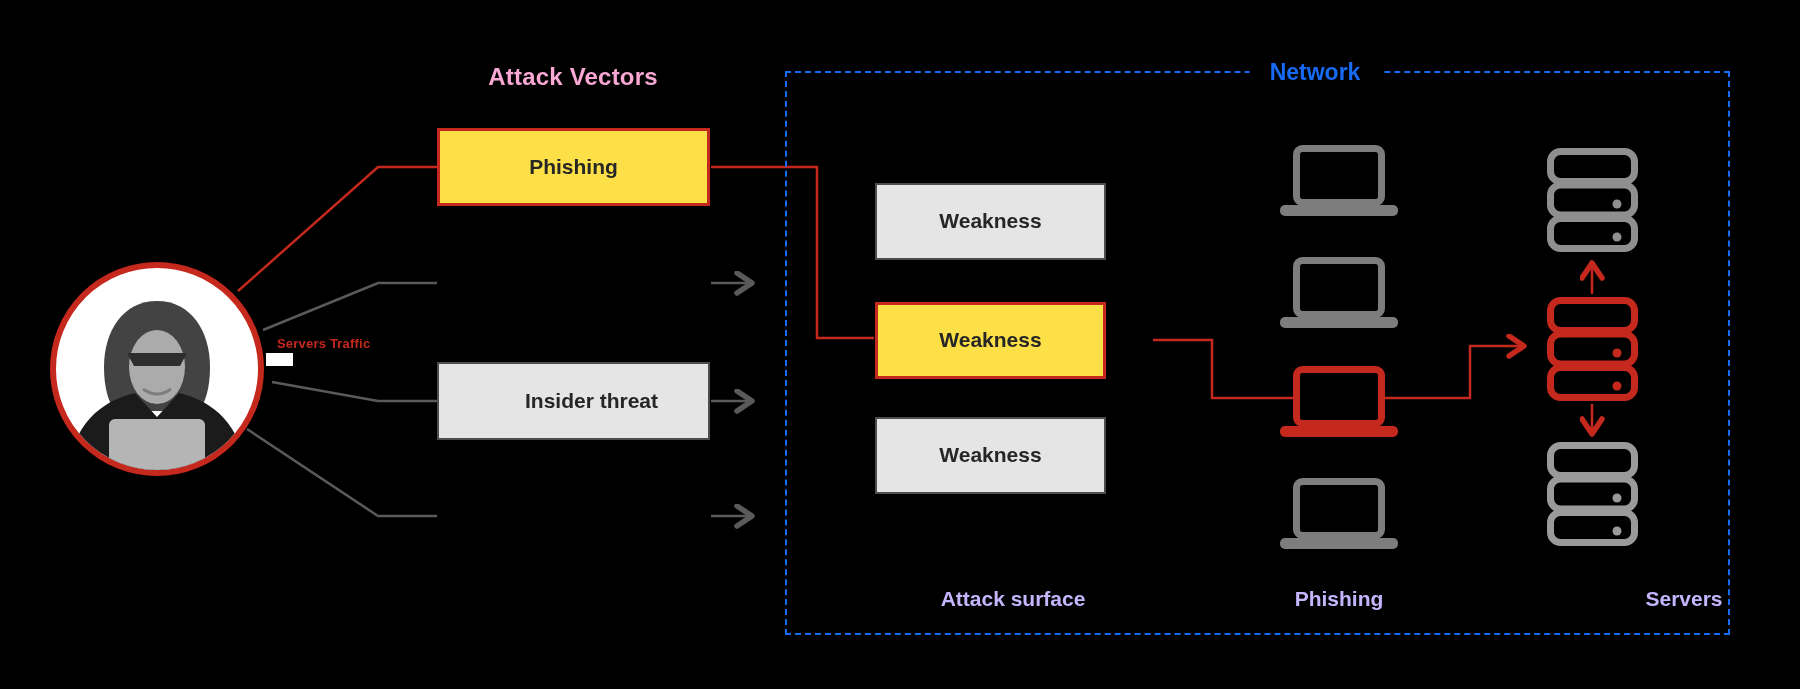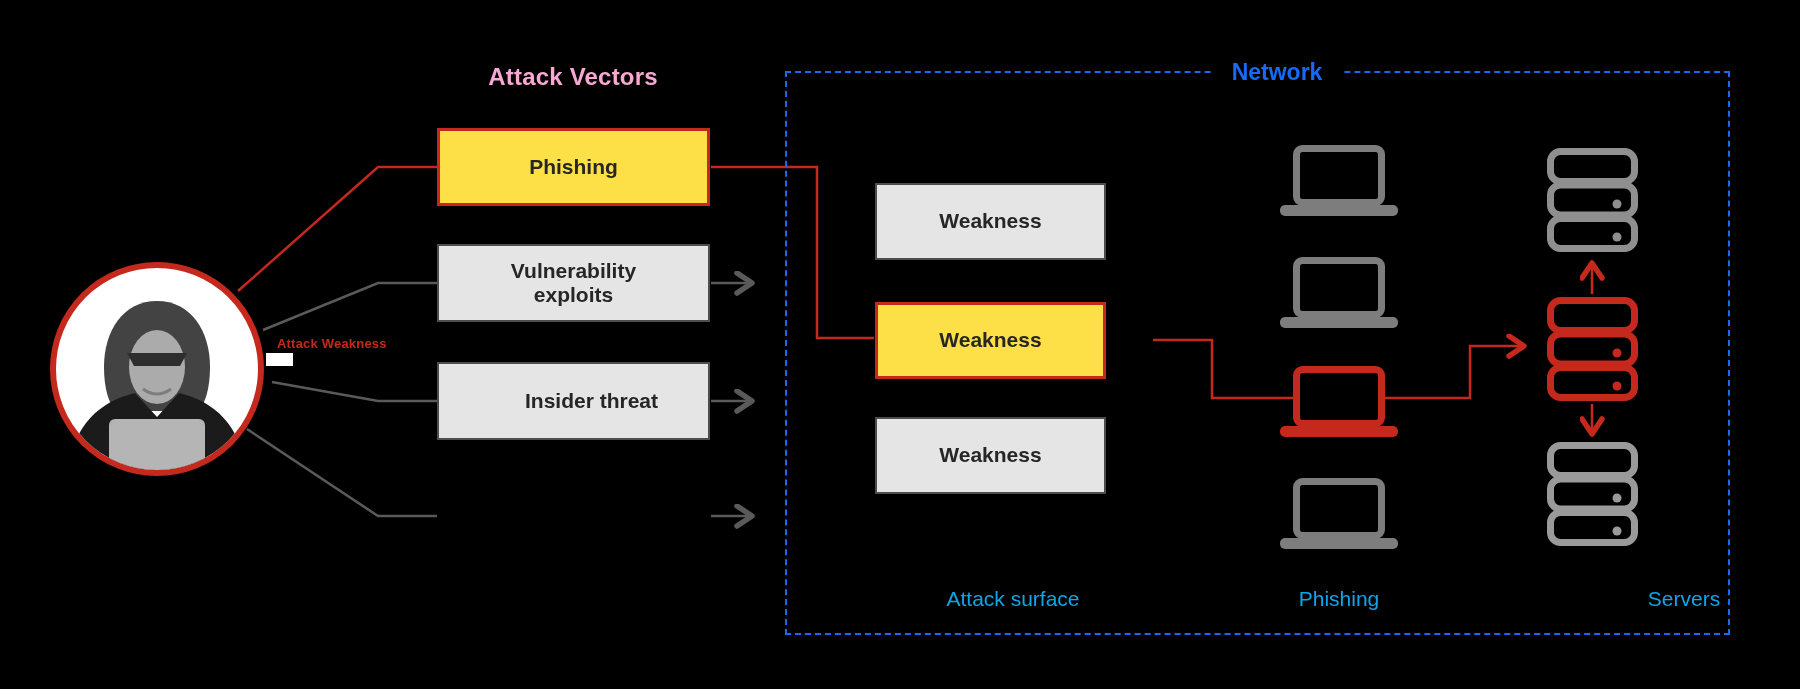--- a/index.html
+++ b/index.html
@@ -33,21 +33,21 @@
   .wrap-narrow{max-width:170px;display:inline-block;}
 
   
   .network-box{
     box-sizing:border-box;left:785px;top:71px;width:945px;height:564px;
     border:2px dashed #176af3;
   }
 
   
   .col-label{
-    color:#0ea5e9;font-size:21px;font-weight:normal;transform:translate(-50%,-50%);
+    color:#c4b5fd;font-size:21px;font-weight:bold;transform:translate(-50%,-50%);
     white-space:nowrap;
   }
 
   
   .traffic-label{
     color:#c5281c;font-size:13px;font-weight:bold;white-space:nowrap;letter-spacing:.2px;
   }
   .traffic-swatch{background:#ffffff;width:27px;height:13px;}
 
   svg{display:block;}
@@ -101,37 +101,34 @@
 
         <path d="M94,128 Q108,138 122,128" fill="none" stroke="#7d7d7d" stroke-width="3"></path>
 
         <path d="M20,216 C20,168 50,140 86,132 L108,156 L130,132 C166,140 196,168 196,216 Z" fill="#1b1b1b"></path>
 
         <rect x="60" y="158" width="96" height="60" rx="6" fill="#b5b5b5"></rect>
       </g>
     </svg>
   </div>
 
-  <div class="abs traffic-label" style="left:277px;top:336px;">Attack Weakness</div>
+  <div class="abs traffic-label" style="left:277px;top:336px;">Servers Traffic</div>
   <div class="abs traffic-swatch" style="left:266px;top:353px;"></div>
 
   <div class="abs title-red" style="left:573px;top:77px;">Attack Vectors</div>
 
   <div class="abs node-box vector-box hot" style="top:128px;">
     <span>Phishing</span>
   </div>
-  <div class="abs node-box vector-box" style="top:244px;">
-    <span class="wrap-narrow">Vulnerability exploits</span>
-  </div>
   <div class="abs node-box vector-box" style="top:362px;padding-left:36px;">
     <span>Insider threat</span>
   </div>
 
   <div class="abs network-box"></div>
-  <div class="abs title-blue" style="left:1277px;top:72px;">Network</div>
+  <div class="abs title-blue" style="left:1315px;top:72px;">Network</div>
 
   <div class="abs node-box weak-box" style="top:183px;">
     <span>Weakness</span>
   </div>
   <div class="abs node-box weak-box hot" style="top:302px;">
     <span>Weakness</span>
   </div>
   <div class="abs node-box weak-box" style="top:417px;">
     <span>Weakness</span>
   </div>

